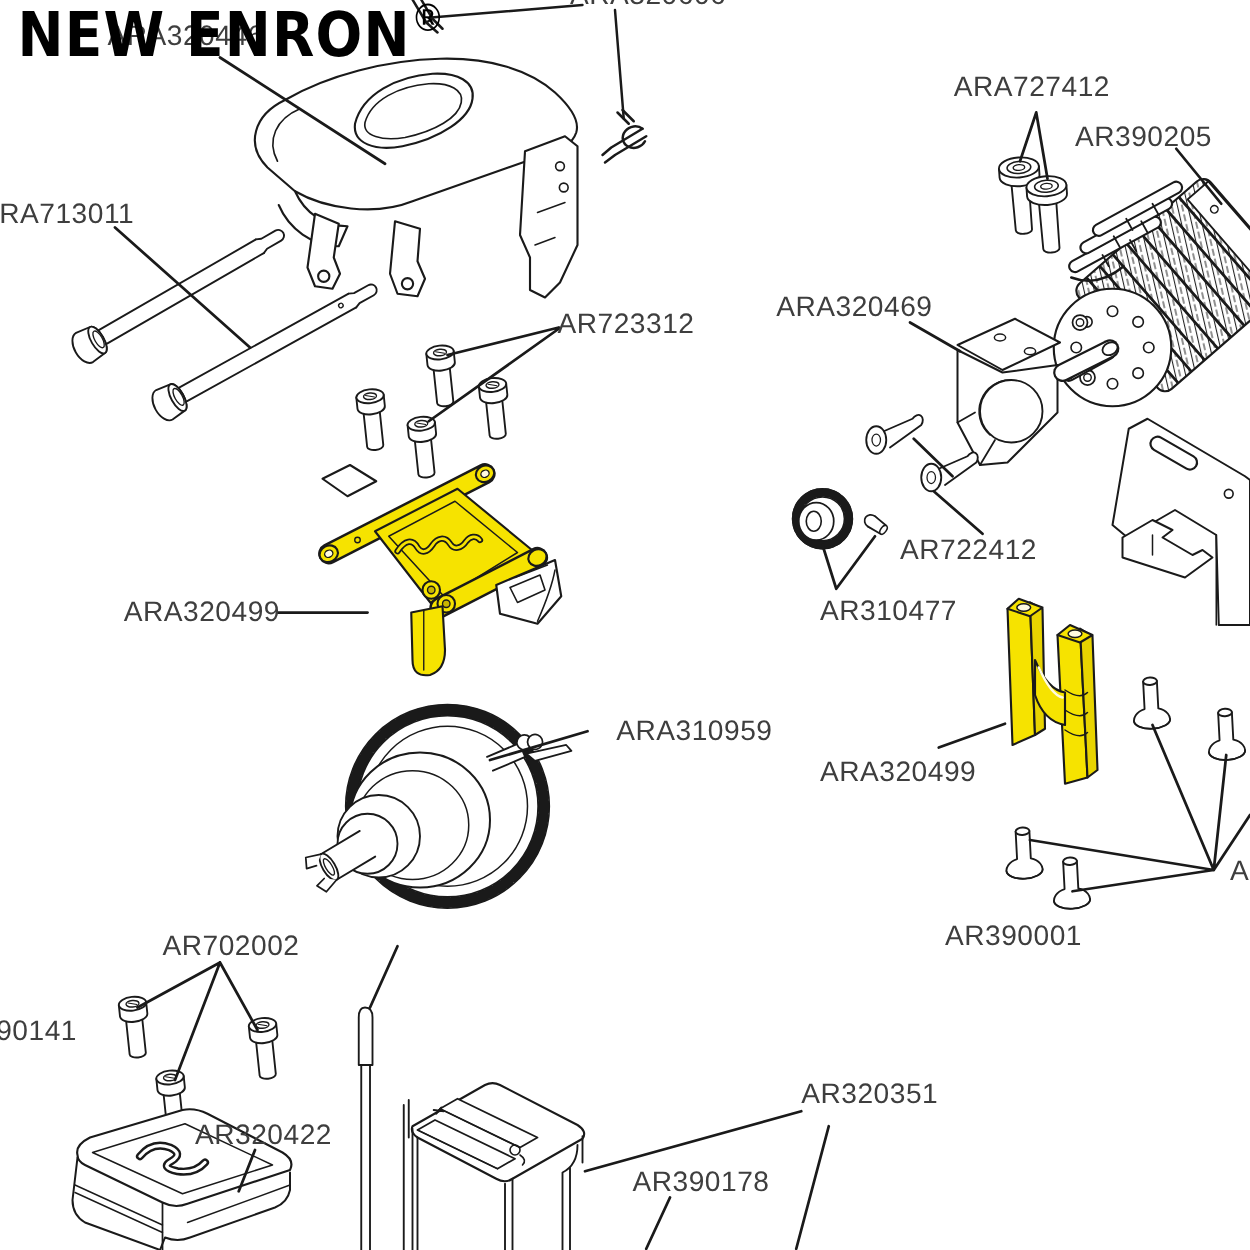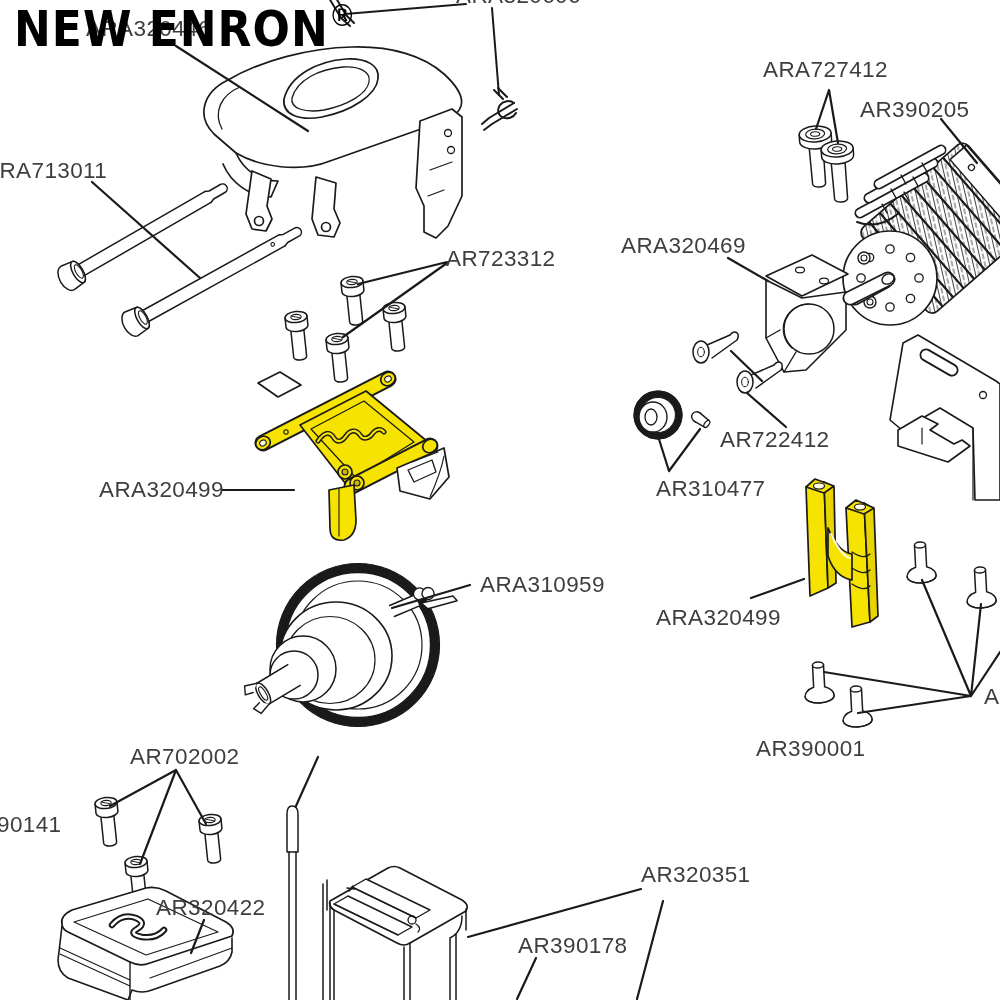--- a/index.html
+++ b/index.html
@@ -306,30 +306,30 @@
     <path d="M536,958 L517,999"></path>
     <path d="M641,889 L468,937 M663,901 L637,999"></path>
   </g>
 </svg>
 
 <div class="lbl behind-logo" style="left:86px;top:16px">ARA320446</div>
 <div class="lbl" style="left:456px;top:-17px">ARA320606</div>
 <div class="lbl" style="left:-16px;top:158px">ARA713011</div>
 <div class="lbl" style="left:446px;top:246px">AR723312</div>
 <div class="lbl" style="left:99px;top:477px">ARA320499</div>
-<div class="lbl" style="left:480px;top:572px">ARA310959</div>
+<div class="lbl" style="left:493px;top:572px">ARA310959</div>
 <div class="lbl" style="left:763px;top:57px">ARA727412</div>
 <div class="lbl" style="left:860px;top:97px">AR390205</div>
 <div class="lbl" style="left:621px;top:233px">ARA320469</div>
 <div class="lbl" style="left:720px;top:427px">AR722412</div>
 <div class="lbl" style="left:656px;top:476px">AR310477</div>
 <div class="lbl" style="left:656px;top:605px">ARA320499</div>
 <div class="lbl" style="left:756px;top:736px">AR390001</div>
 <div class="lbl" style="left:984px;top:684px">AR</div>
 <div class="lbl" style="left:130px;top:744px">AR702002</div>
 <div class="lbl" style="left:-48px;top:812px">AR390141</div>
 <div class="lbl" style="left:156px;top:895px">AR320422</div>
-<div class="lbl" style="left:518px;top:933px">AR390178</div>
+<div class="lbl" style="left:506px;top:933px">AR390178</div>
 <div class="lbl" style="left:641px;top:862px">AR320351</div>
 
 <div id="logo"><span>NEW ENRON</span><span class="reg">®</span></div>
 
 </div>
 
 </body></html>

